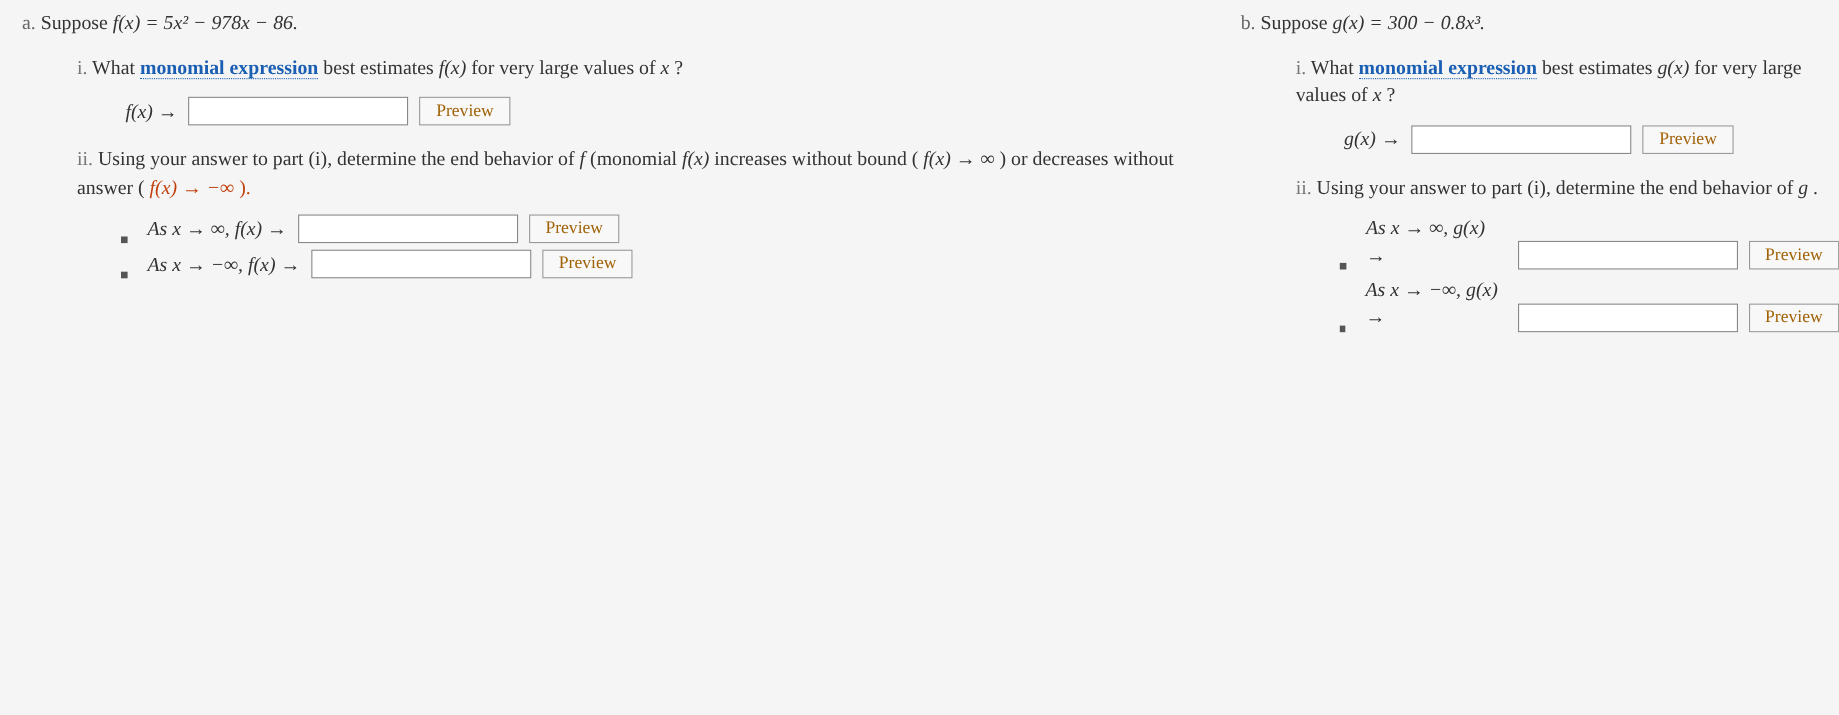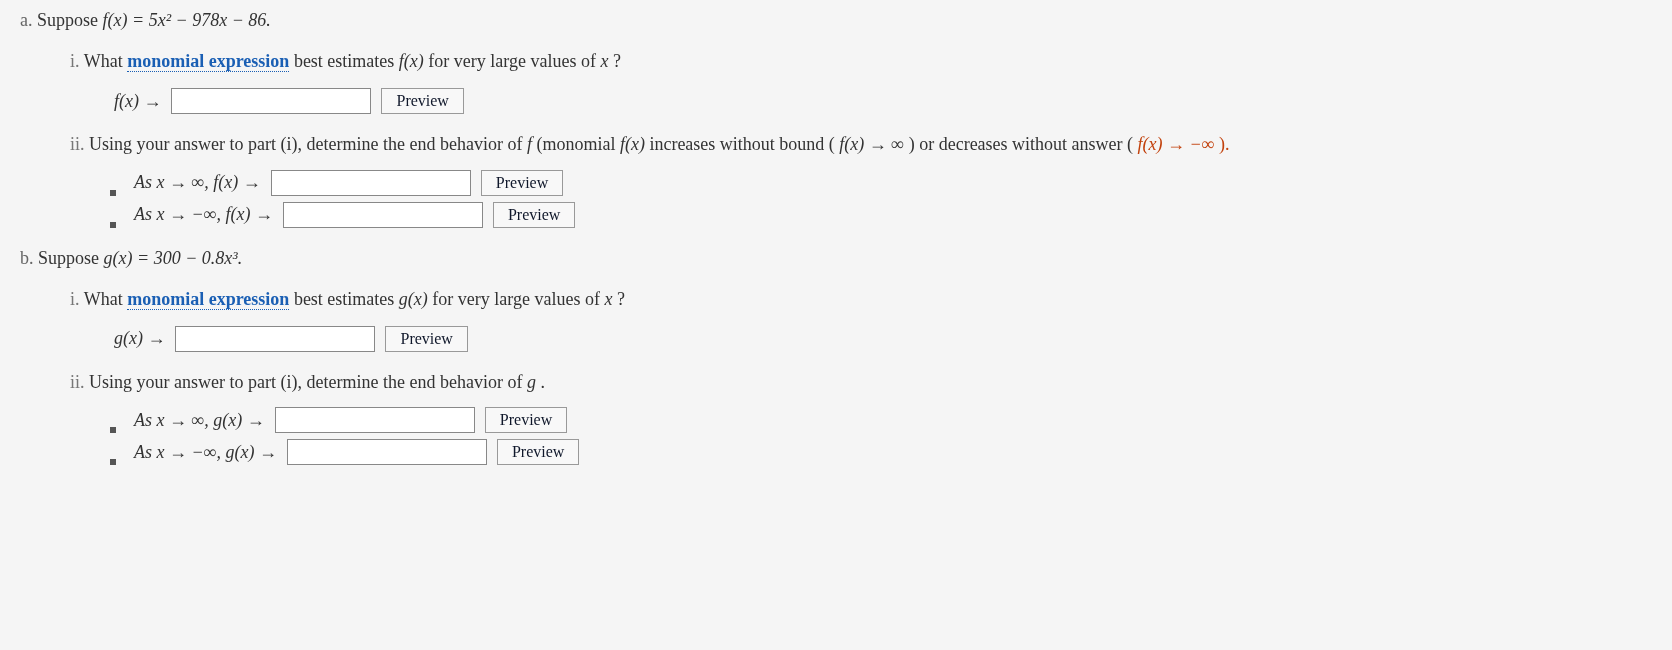--- a/index.html
+++ b/index.html
@@ -5,21 +5,21 @@
   * { box-sizing: border-box; margin: 0; padding: 0; }
   body {
     font-family: Georgia, 'Times New Roman', serif;
     font-size: 18px;
     color: #333;
     background: #f5f5f5;
     padding: 8px 0 8px 20px;
     width: 1672px;
     line-height: 1.4;
   }
-  .q-root { display: flex; flex-direction: column; gap: 6px; }
+  .q-root { display: flex; flex-direction: row; gap: 20px; }
   .part-a, .part-b { margin-bottom: 6px; }
   .part-label { color: #666; }
   .subpart { margin-left: 50px; margin-top: 16px; }
   .sub-ii { margin-top: 18px; }
   .sub-label { color: #777; }
   .link {
     color: #1a5fb4;
     text-decoration: none;
     border-bottom: 1px dotted #1a5fb4;
     cursor: pointer;
@@ -46,21 +46,21 @@
     height: 26px;
     padding: 2px 6px;
     font-size: 15px;
     width: 200px;
   }
   .preview-btn {
     border: 1px solid #999;
     background: #f8f8f8;
     padding: 3px 14px;
     font-size: 16px;
-    color: #0f172a;
+    color: #a16207;
     cursor: pointer;
     font-family: inherit;
   }
   .fade { color: #c2410c; }
 </style>
 </head>
 <body>
 
 <div class="q-root">
 

